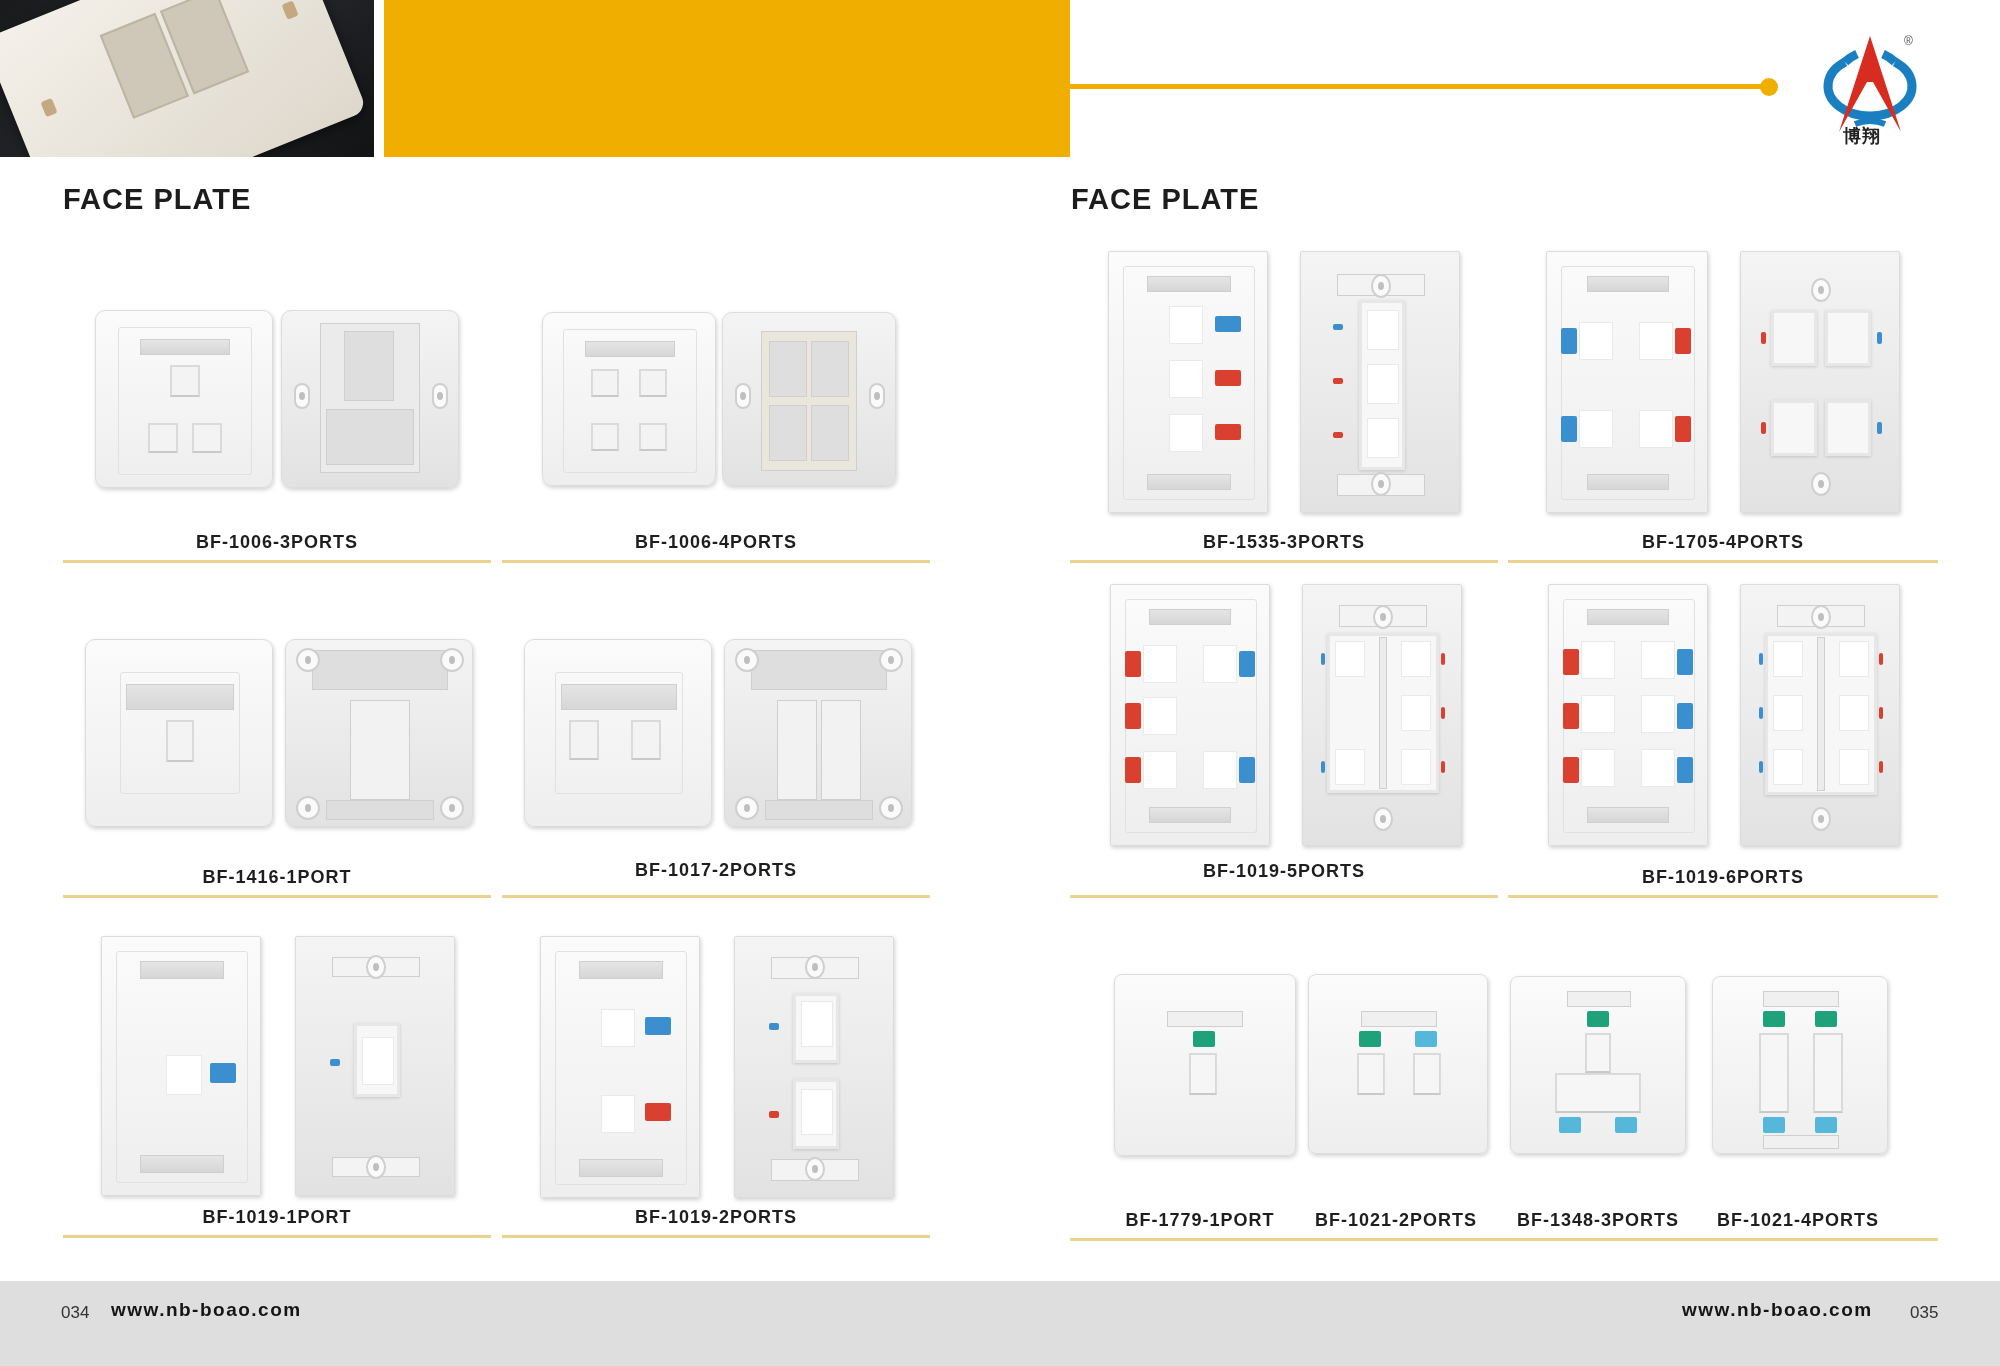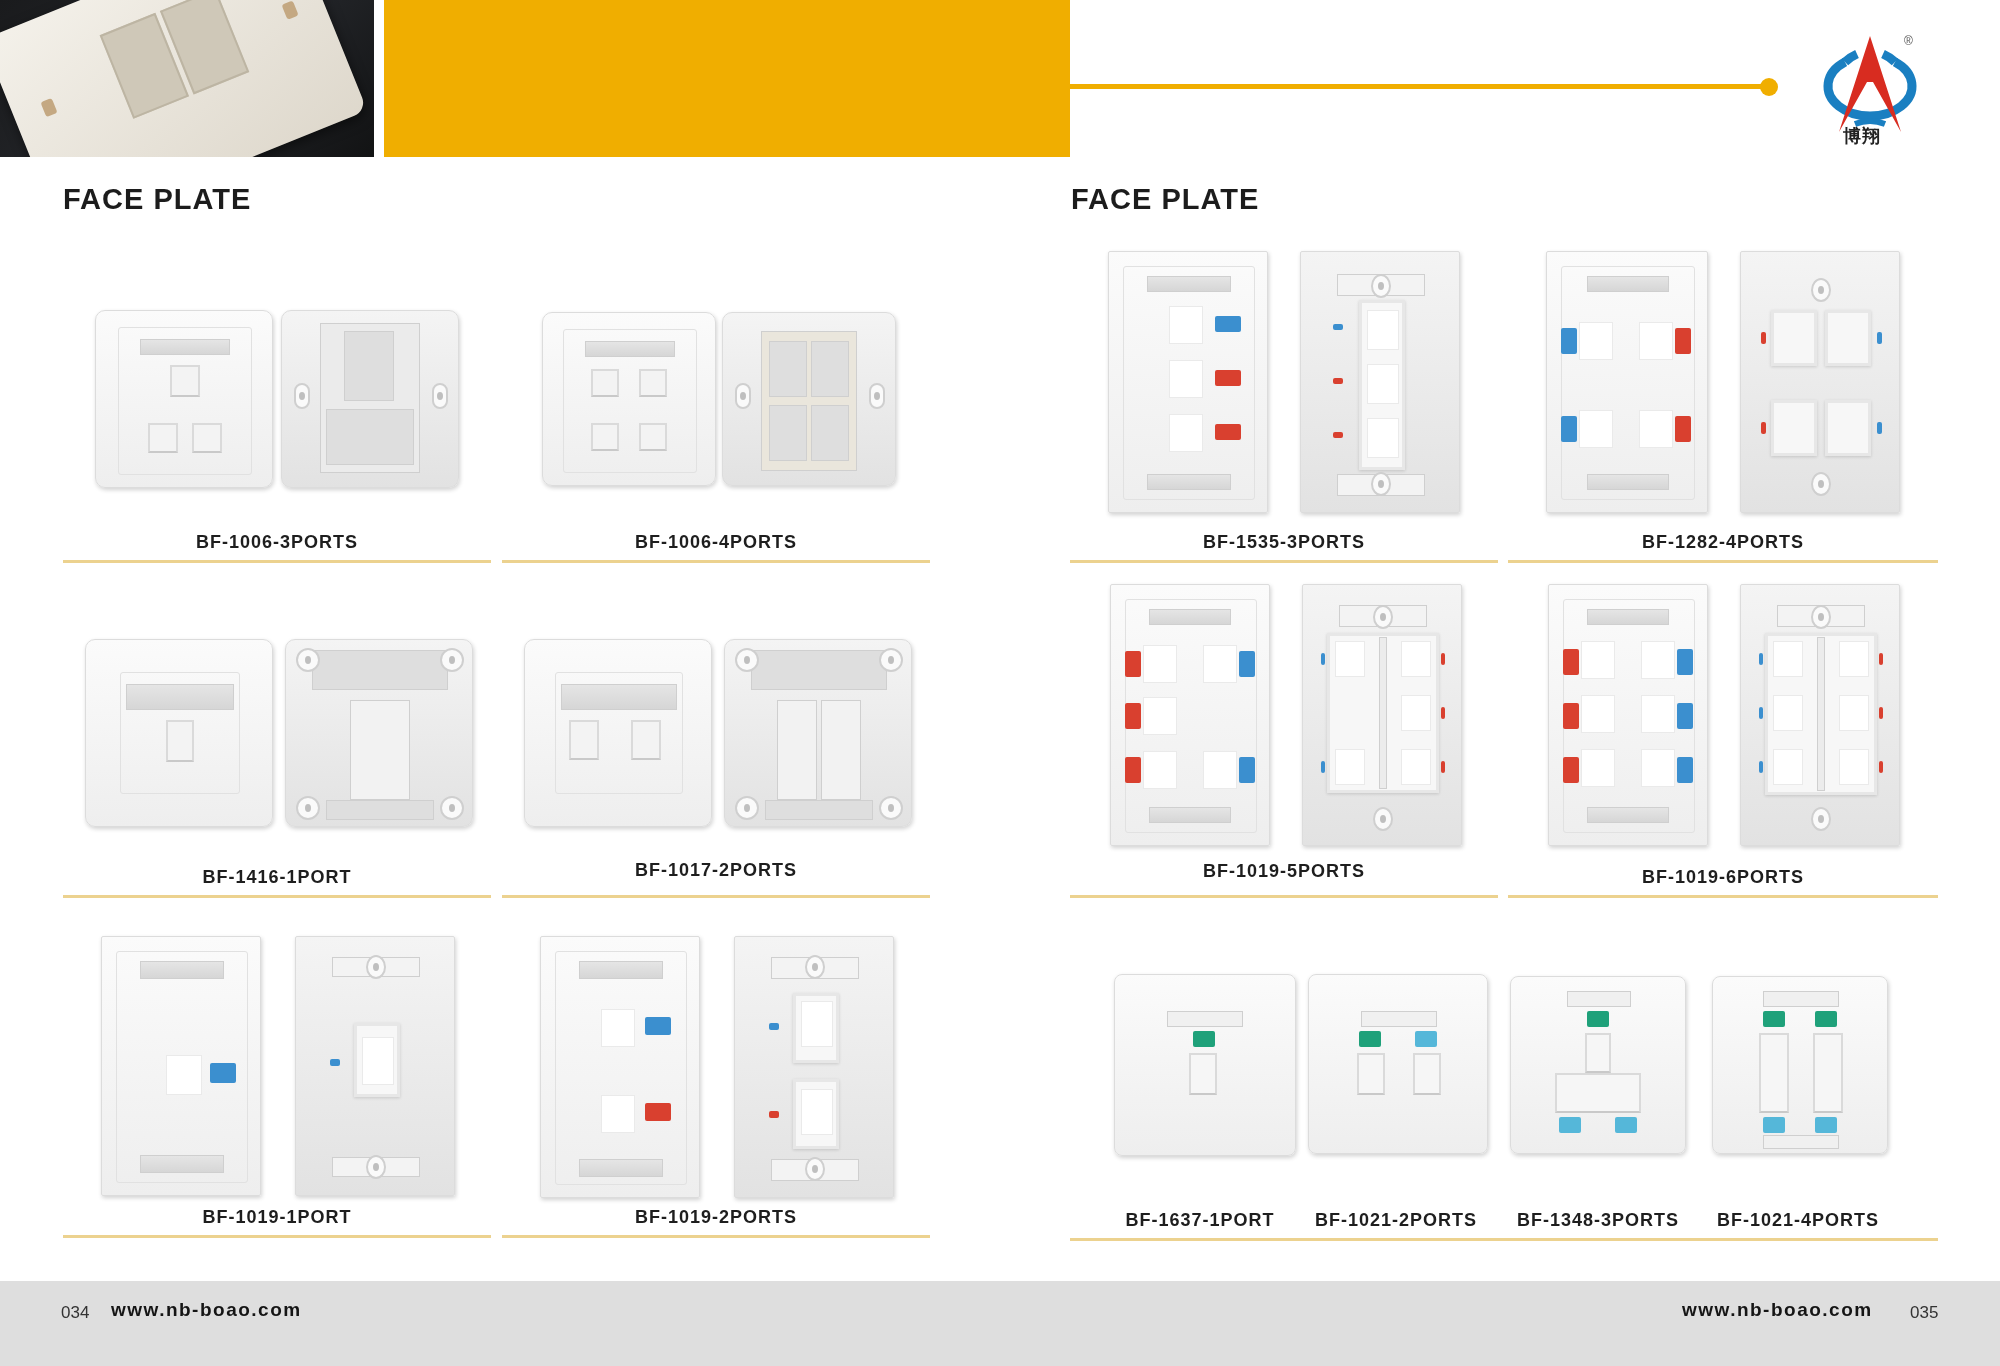--- a/index.html
+++ b/index.html
@@ -265,21 +265,21 @@
     <div class="frame" style="left:30px;top:58px;width:46px;height:56px;"></div>
     <div class="frame" style="left:84px;top:58px;width:46px;height:56px;"></div>
     <div class="frame" style="left:30px;top:148px;width:46px;height:56px;"></div>
     <div class="frame" style="left:84px;top:148px;width:46px;height:56px;"></div>
     <div class="tag red" style="left:20px;top:80px;width:5px;height:12px;"></div>
     <div class="tag blue" style="left:136px;top:80px;width:5px;height:12px;"></div>
     <div class="tag red" style="left:20px;top:170px;width:5px;height:12px;"></div>
     <div class="tag blue" style="left:136px;top:170px;width:5px;height:12px;"></div>
     <div class="screw" style="left:70px;top:220px;width:20px;height:24px;"></div>
   </div>
-  <div class="label" style="top:287px;">BF-1282-4PORTS</div>
+  <div class="label" style="top:287px;">BF-1705-4PORTS</div>
   <div class="rule" style="top:315px;"></div>
 </div>
 
 <div class="cell" style="left:1070px;top:580px;width:428px;height:320px;">
   <div class="plate" style="left:40px;top:4px;width:160px;height:262px;border-radius:2px;">
     <div class="inner" style="left:14px;top:14px;width:132px;height:234px;"></div>
     <div class="window" style="left:38px;top:24px;width:82px;height:16px;"></div>
     <div class="tag red" style="left:14px;top:66px;width:16px;height:26px;"></div>
     <div class="port open" style="left:32px;top:60px;width:34px;height:38px;"></div>
     <div class="port open" style="left:92px;top:60px;width:34px;height:38px;"></div>
@@ -383,21 +383,21 @@
     <div class="window" style="left:50px;top:14px;width:76px;height:16px;background:#f0f0f0;"></div>
     <div class="tag green" style="left:50px;top:34px;width:22px;height:16px;"></div>
     <div class="tag green" style="left:102px;top:34px;width:22px;height:16px;"></div>
     <div class="port" style="left:46px;top:56px;width:30px;height:80px;background:#f6f6f6;"></div>
     <div class="port" style="left:100px;top:56px;width:30px;height:80px;background:#f6f6f6;"></div>
     <div class="tag lblue" style="left:50px;top:140px;width:22px;height:16px;"></div>
     <div class="tag lblue" style="left:102px;top:140px;width:22px;height:16px;"></div>
     <div class="window" style="left:50px;top:158px;width:76px;height:14px;background:#f0f0f0;"></div>
   </div>
 
-  <div class="label" style="left:30px;right:auto;width:200px;top:250px;">BF-1637-1PORT</div>
+  <div class="label" style="left:30px;right:auto;width:200px;top:250px;">BF-1779-1PORT</div>
   <div class="label" style="left:226px;right:auto;width:200px;top:250px;">BF-1021-2PORTS</div>
   <div class="label" style="left:428px;right:auto;width:200px;top:250px;">BF-1348-3PORTS</div>
   <div class="label" style="left:628px;right:auto;width:200px;top:250px;">BF-1021-4PORTS</div>
   <div class="rule" style="top:278px;"></div>
 </div>
 
 <div class="footer">
   <span class="page-num" style="left:61px;">034</span>
   <span class="site" style="left:111px;">www.nb-boao.com</span>
   <span class="site" style="left:1682px;">www.nb-boao.com</span>

